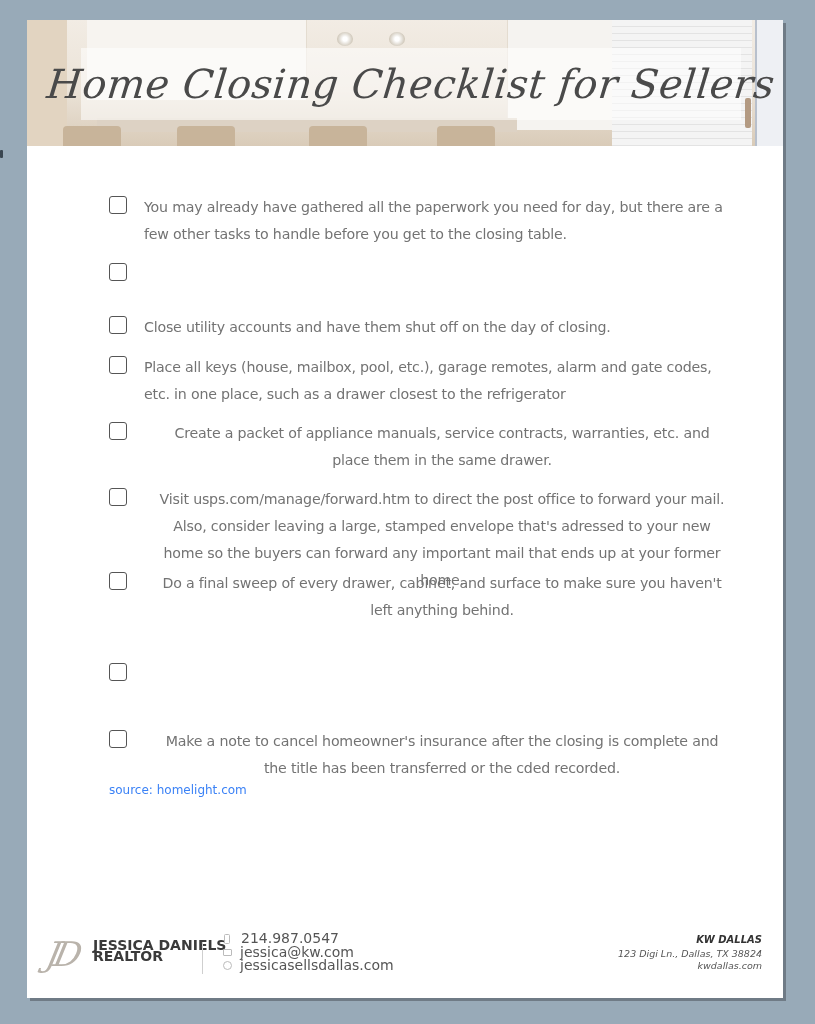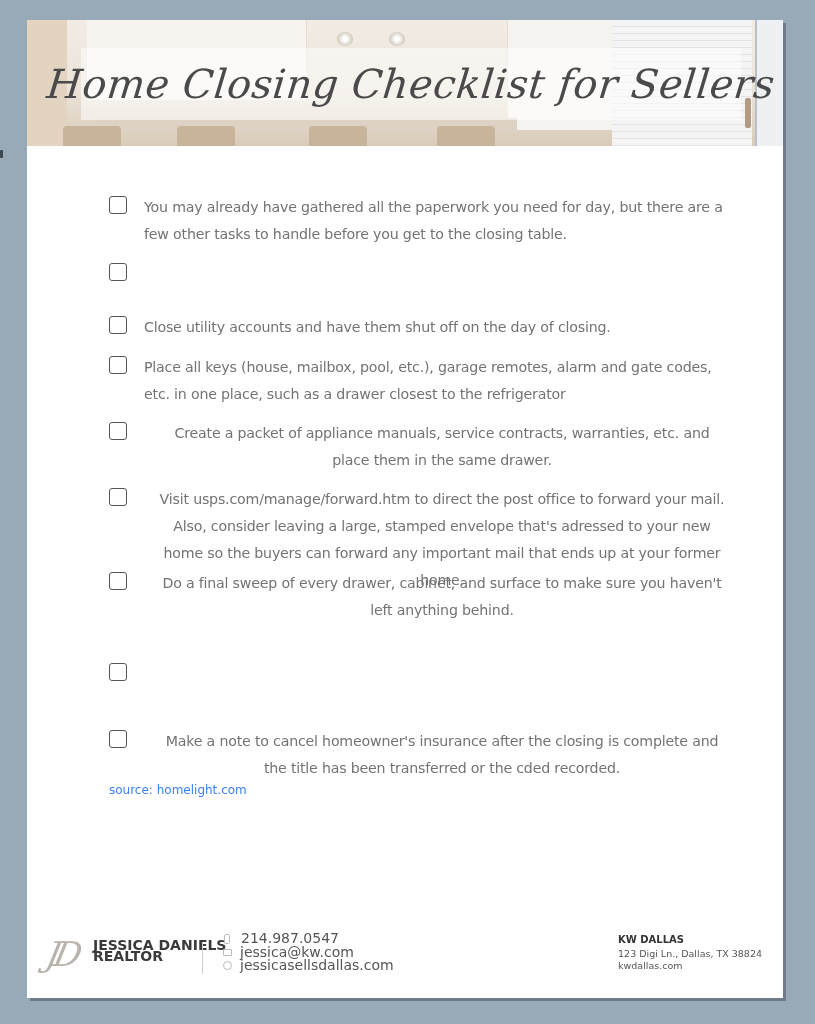--- a/index.html
+++ b/index.html
@@ -55,21 +55,21 @@
     font-size: 34px; color: #b9b3ab; letter-spacing: -6px; transform: skewX(-12deg);
   }
   .agent-name { position: absolute; left: 66px; top: 20px; font-family: "DejaVu Sans", sans-serif; font-weight: bold; font-size: 14px; line-height: 11px; color: #3a3a3a; }
   .divider { position: absolute; left: 175px; top: 22px; width: 1px; height: 32px; background: #cfcfcf; }
   .contacts { position: absolute; left: 196px; top: 12px; font-family: "DejaVu Sans", sans-serif; font-size: 14px; color: #555; line-height: 13.5px; }
   .contact-row { display: flex; align-items: center; }
   .cicon { width: 9px; height: 9px; margin-right: 8px; display: inline-block; position: relative; }
   .cicon.phone { border: 1px solid #bbb; border-radius: 1.5px; width: 6px; height: 10px; margin-right: 11px; margin-left: 1px;}
   .cicon.mail { border: 1px solid #bbb; border-radius: 1px; height: 7px; }
   .cicon.globe { border: 1px solid #bbb; border-radius: 50%; }
-  .brokerage { position: absolute; right: 21px; top: 14px; text-align: left; font-family: "DejaVu Sans", sans-serif; font-size: 9.5px; color: #555; line-height: 12px; }
+  .brokerage { position: absolute; right: 21px; top: 14px; text-align: right; font-family: "DejaVu Sans", sans-serif; font-size: 9.5px; color: #555; line-height: 12px; font-style: italic; }
   .brokerage .bname { font-weight: bold; color: #333; font-size: 10px; margin-bottom: 2px; }
 </style>
 </head>
 <body>
 
 <div class="stray-dot"></div>
 
 <div class="page">
 
   <div class="hero">

